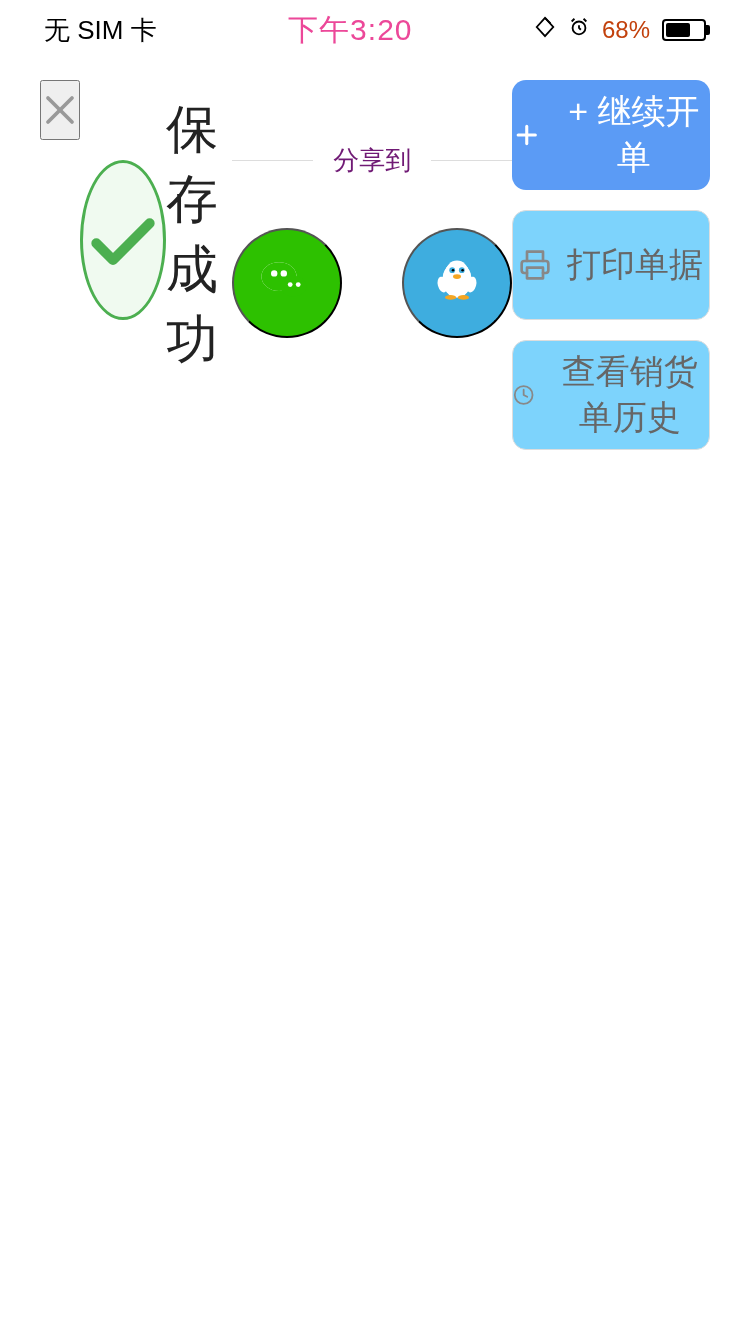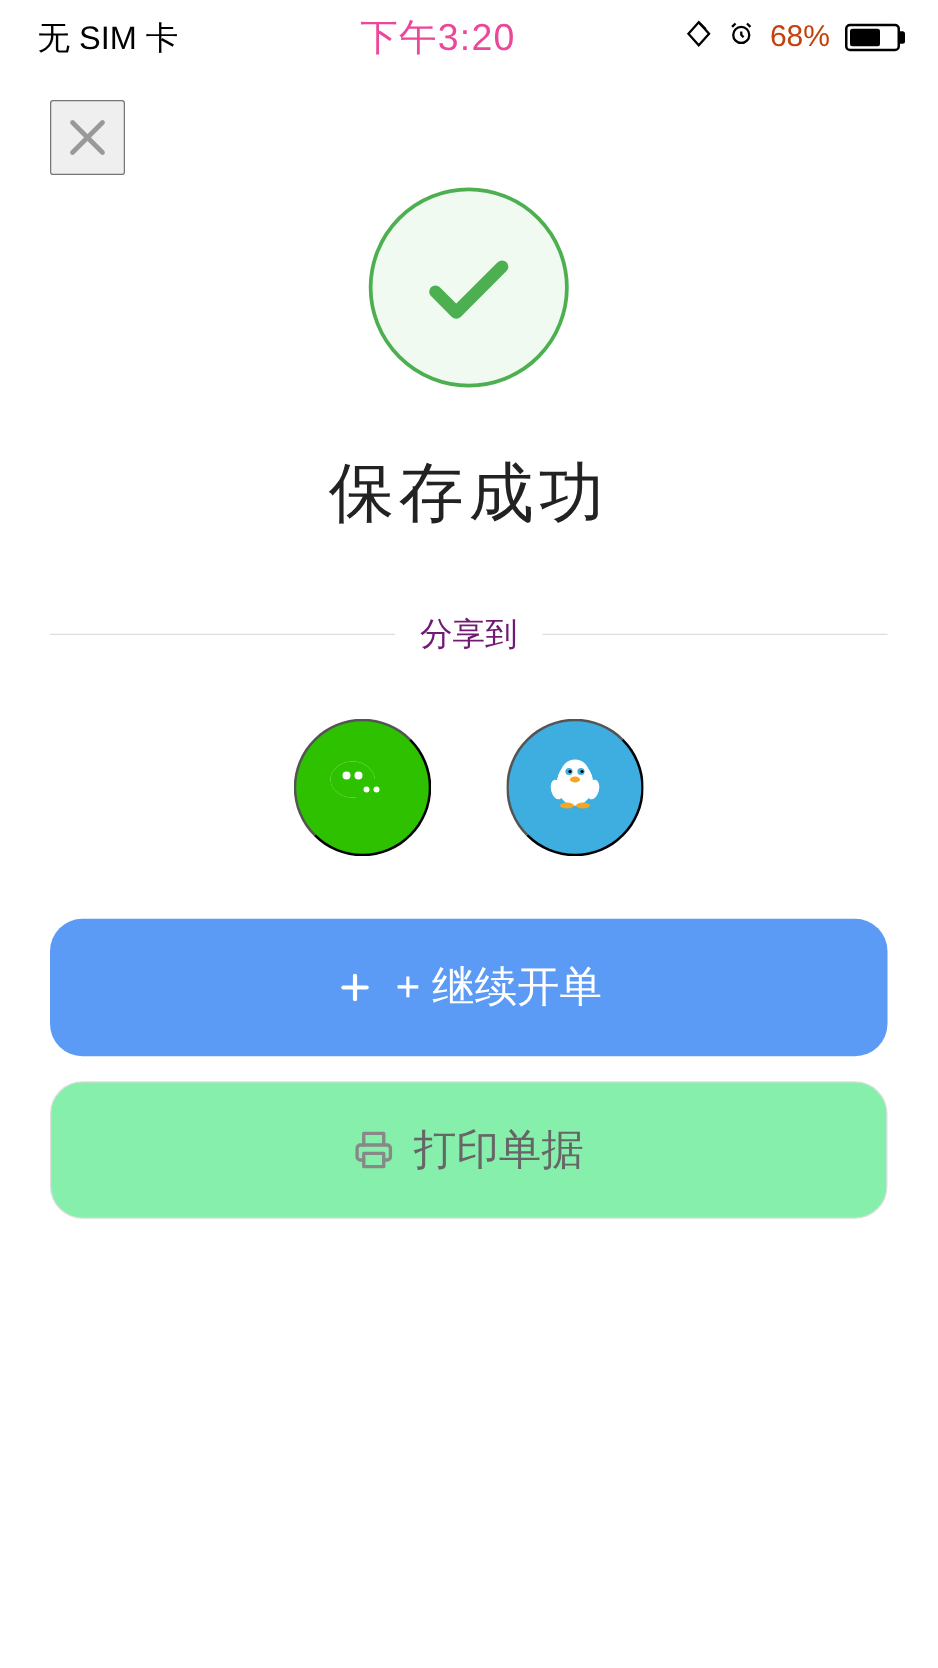--- a/index.html
+++ b/index.html
@@ -13,21 +13,21 @@
       overflow-x: hidden;
     }
 
     
     .status-bar {
       width: 100%;
       height: 60px;
       display: flex;
       align-items: center;
       justify-content: space-between;
-      padding: 0 30px;
+      padding: 0 44px;
       background: #fff;
     }
     .status-left {
       display: flex;
       align-items: center;
       gap: 10px;
       font-size: 26px;
       color: #000;
       font-weight: 500;
     }
@@ -71,21 +71,20 @@
       width: 68%;
       background: #000;
       border-radius: 2px;
     }
 
     
     .main-content {
       width: 100%;
       padding: 20px 40px 40px;
       display: flex;
-      flex-direction: column;
       align-items: center;
     }
 
     
     .close-btn {
       align-self: flex-start;
       width: 60px;
       height: 60px;
       display: flex;
       align-items: center;
@@ -177,36 +176,36 @@
     
     .action-buttons {
       width: 100%;
       display: flex;
       flex-direction: column;
       gap: 20px;
     }
     .btn {
       width: 100%;
       height: 110px;
-      border-radius: 26px;
+      border-radius: 14px;
       border: none;
       font-size: 34px;
       display: flex;
       align-items: center;
       justify-content: center;
       gap: 16px;
       cursor: pointer;
       font-family: inherit;
     }
     .btn-primary {
       background: #5B9BF5;
       color: #fff;
     }
     .btn-secondary {
-      background: #86efac;
+      background: #7dd3fc;
       color: #666;
       border: 1px solid #ddd;
     }
     .btn svg {
       width: 32px;
       height: 32px;
     }
   </style>
 </head>
 <body>
@@ -327,15 +326,22 @@
 
     <button class="btn btn-secondary">
       <svg viewBox="0 0 24 24" fill="none" stroke="#888" stroke-width="2" stroke-linecap="round" stroke-linejoin="round">
         <polyline points="6,9 6,2 18,2 18,9"></polyline>
         <path d="M6,18H4a2,2 0 0,1-2-2v-5a2,2 0 0,1 2-2h16a2,2 0 0,1 2,2v5a2,2 0 0,1-2,2h-2"></path>
         <rect x="6" y="14" width="12" height="8"></rect>
       </svg>
       <span>打印单据</span>
     </button>
 
+    <button class="btn btn-secondary">
+      <svg viewBox="0 0 24 24" fill="none" stroke="#888" stroke-width="2" stroke-linecap="round" stroke-linejoin="round">
+        <circle cx="12" cy="12" r="10"></circle>
+        <polyline points="12,6 12,12 16,14"></polyline>
+      </svg>
+      <span>查看销货单历史</span>
+    </button>
   </div>
 
 </div>
 
 </body></html>

